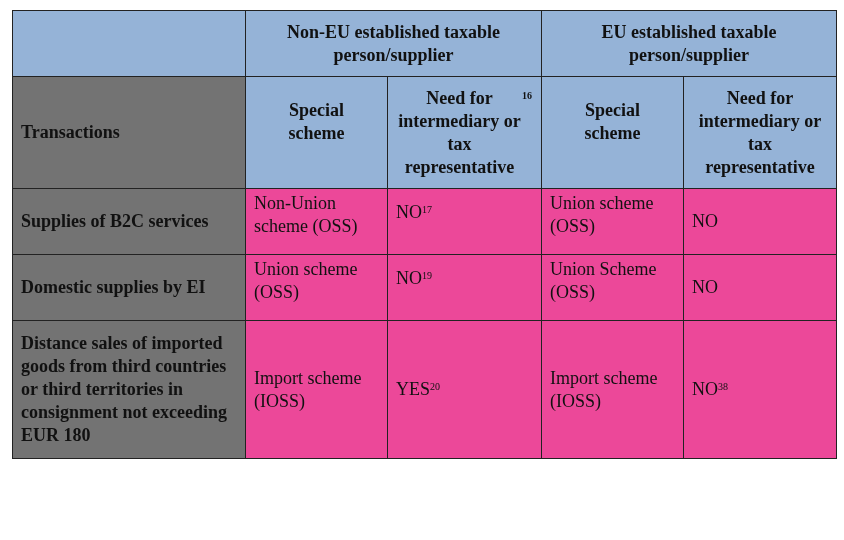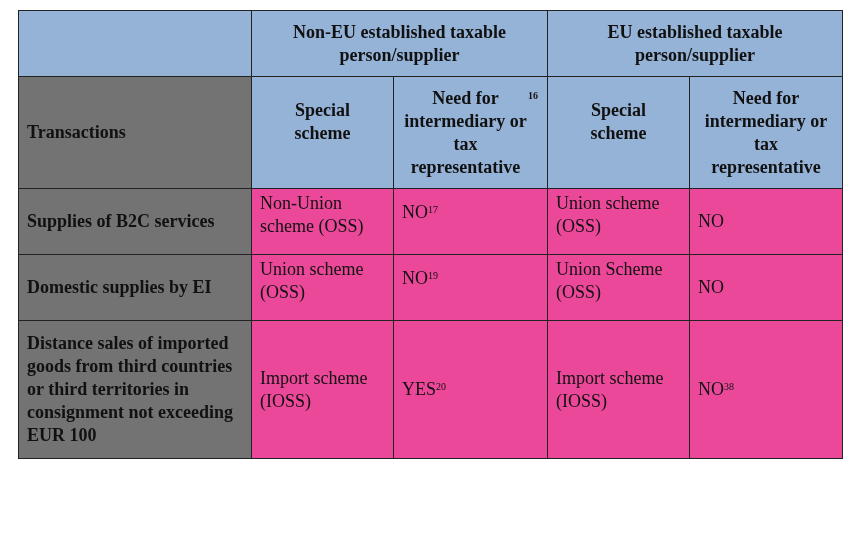--- a/index.html
+++ b/index.html
@@ -1,18 +1,18 @@
 <!DOCTYPE html>
 <html><head>
   <meta charset="utf-8">
   <style>
     html, body { margin: 0; padding: 0; background: #ffffff; }
     body { width: 844px; height: 540px; position: relative; overflow: hidden;
            font-family: "Liberation Serif", "DejaVu Serif", serif; color: #111; }
-    table.vat { position: absolute; left: 18px; top: 10px; border-collapse: collapse;
+    table.vat { position: absolute; left: 12px; top: 10px; border-collapse: collapse;
                 table-layout: fixed; width: 824px; }
     table.vat td, table.vat th { border: 1.5px solid #222; padding: 0; vertical-align: middle; }
     .hdr { background: #95b3d7; font-weight: bold; font-size: 18px; line-height: 23px; text-align: center; }
     .rowhdr { background: #737373; font-weight: bold; font-size: 18px; line-height: 23px;
               text-align: left; padding-left: 8px !important; }
     .cell { background: #ec4899; font-size: 18px; line-height: 23px; text-align: left;
             padding-left: 8px !important; }
     .top { vertical-align: top !important; padding-top: 3px !important; }
     sup { font-size: 10px; vertical-align: top; position: relative; top: -3px; }
     .r0 { height: 66px; } .r1 { height: 112px; } .r2 { height: 66px; }
@@ -66,20 +66,20 @@
 
   <tr class="r4">
     <td class="rowhdr">Domestic supplies by EI</td>
     <td class="cell top">Union scheme (OSS)</td>
     <td class="cell top" style="padding-top:12px !important;"><span>NO</span><sup>19</sup></td>
     <td class="cell top">Union Scheme (OSS)</td>
     <td class="cell"><span>NO</span></td>
   </tr>
 
   <tr class="r5">
-    <td class="rowhdr" style="padding-right:6px;">Distance sales of imported goods from third countries or third territories in consignment not exceeding EUR 100</td>
+    <td class="rowhdr" style="padding-right:6px;">Distance sales of imported goods from third countries or third territories in consignment not exceeding EUR 180</td>
     <td class="cell">Import scheme (IOSS)</td>
     <td class="cell"><span>YES</span><sup>20</sup></td>
     <td class="cell">Import scheme (IOSS)</td>
     <td class="cell"><span>NO</span><sup>38</sup></td>
   </tr>
 </tbody>
   </table>
 
 </body></html>

